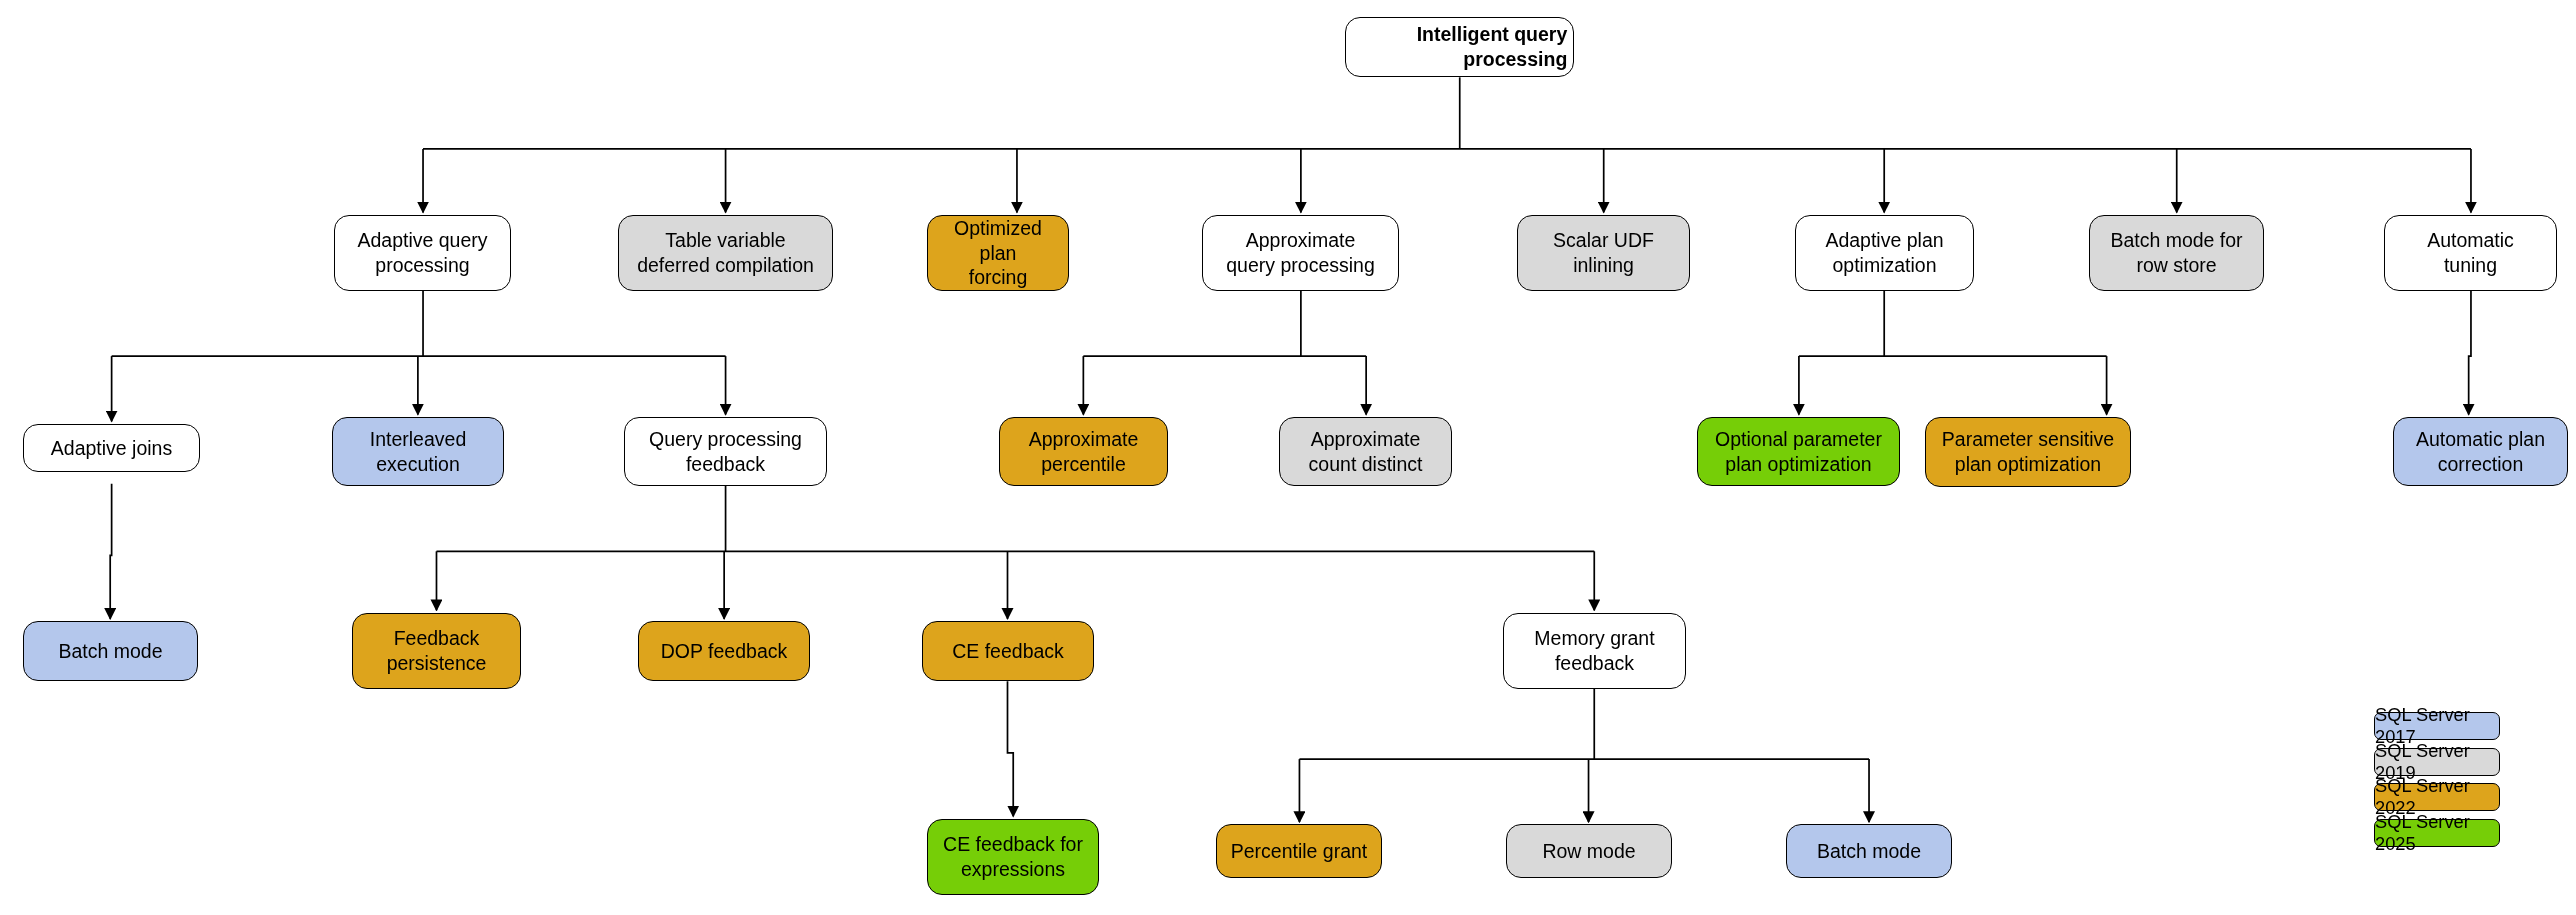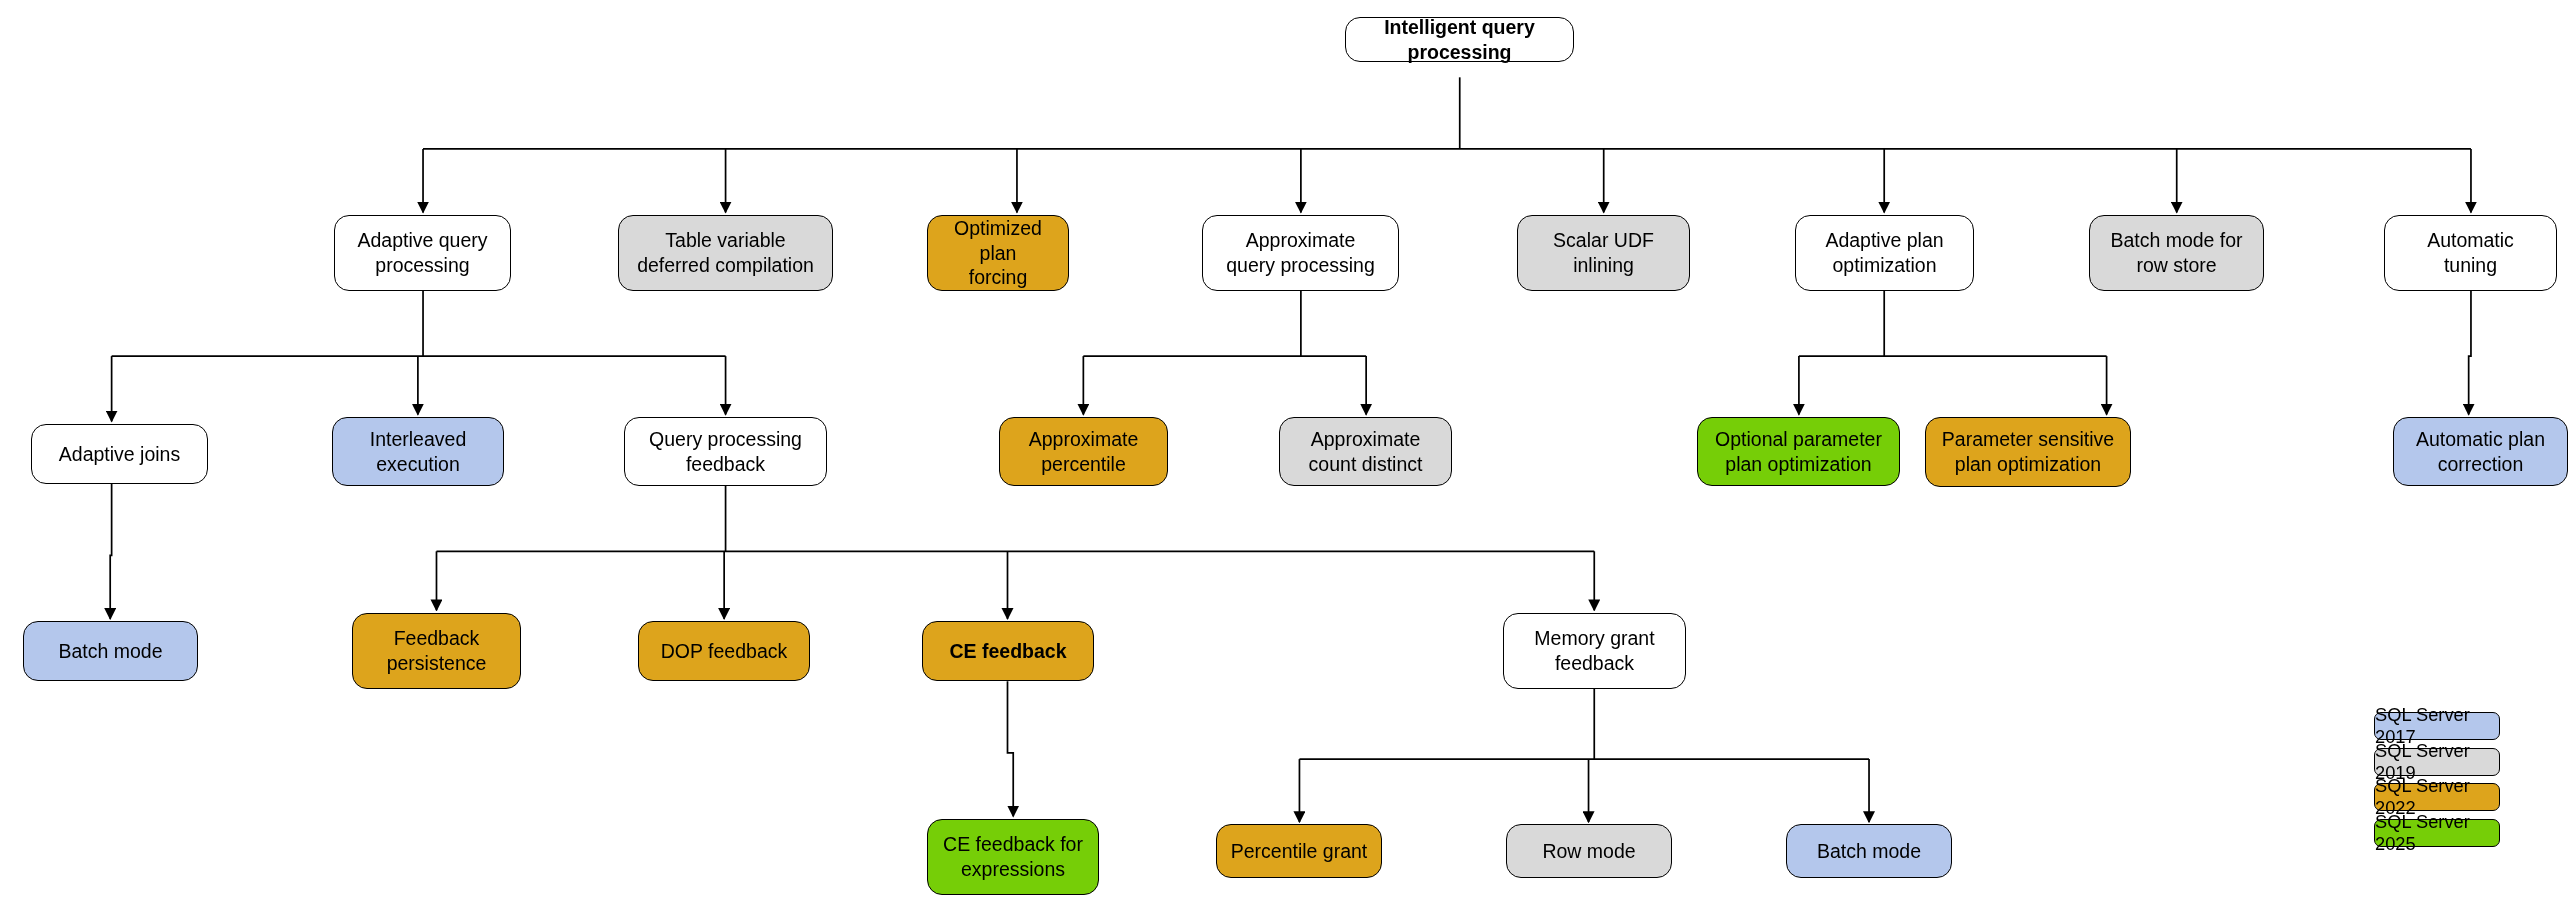--- a/index.html
+++ b/index.html
@@ -115,21 +115,21 @@
         <path d="M 1760 1190 L 1760 1315 L 1770 1315 L 1770 1426" marker-end="url(#arrow)"></path>
         <path d="M 2785 1203 L 2785 1326"></path>
         <path d="M 2270 1326 L 3265 1326"></path>
         <path d="M 2270 1326 L 2270 1436" marker-end="url(#arrow)"></path>
         <path d="M 2775 1326 L 2775 1436" marker-end="url(#arrow)"></path>
         <path d="M 3265 1326 L 3265 1436" marker-end="url(#arrow)"></path>
       </g>
   </svg>
 
   <div id="node-layer">
-      <div class="node v-white root" style="left: 1345px; top: 17px; width: 229px; height: 45px;">
+      <div class="node v-white root" style="left: 1345px; top: 17px; width: 229px; height: 60px; text-align: right;">
         <span class="lbl">Intelligent query
 processing</span>
       </div>
       <div class="node v-white" style="left: 334px; top: 215px; width: 177px; height: 76px;">
         <span class="lbl">Adaptive query
 processing</span>
       </div>
       <div class="node v-2019" style="left: 618px; top: 215px; width: 215px; height: 76px;">
         <span class="lbl">Table variable
 deferred compilation</span>
@@ -151,21 +151,21 @@
 optimization</span>
       </div>
       <div class="node v-2019" style="left: 2089px; top: 215px; width: 175px; height: 76px;">
         <span class="lbl">Batch mode for
 row store</span>
       </div>
       <div class="node v-white" style="left: 2384px; top: 215px; width: 173px; height: 76px;">
         <span class="lbl">Automatic
 tuning</span>
       </div>
-      <div class="node v-white" style="left: 23px; top: 424px; width: 177px; height: 60px; margin-left: 8px;">
+      <div class="node v-white" style="left: 23px; top: 424px; width: 177px; height: 48px;">
         <span class="lbl">Adaptive joins</span>
       </div>
       <div class="node v-2017" style="left: 332px; top: 417px; width: 172px; height: 69px;">
         <span class="lbl">Interleaved
 execution</span>
       </div>
       <div class="node v-white" style="left: 624px; top: 417px; width: 203px; height: 69px;">
         <span class="lbl">Query processing
 feedback</span>
       </div>
@@ -192,21 +192,21 @@
       <div class="node v-2017" style="left: 23px; top: 621px; width: 175px; height: 60px;">
         <span class="lbl">Batch mode</span>
       </div>
       <div class="node v-2022" style="left: 352px; top: 613px; width: 169px; height: 76px;">
         <span class="lbl">Feedback
 persistence</span>
       </div>
       <div class="node v-2022" style="left: 638px; top: 621px; width: 172px; height: 60px;">
         <span class="lbl">DOP feedback</span>
       </div>
-      <div class="node v-2022" style="left: 922px; top: 621px; width: 172px; height: 60px; font-weight: bold;">
+      <div class="node v-2022" style="left: 922px; top: 621px; width: 172px; height: 60px;">
         <span class="lbl">CE feedback</span>
       </div>
       <div class="node v-white" style="left: 1503px; top: 613px; width: 183px; height: 76px;">
         <span class="lbl">Memory grant
 feedback</span>
       </div>
       <div class="node v-2025" style="left: 927px; top: 819px; width: 172px; height: 76px;">
         <span class="lbl">CE feedback for
 expressions</span>
       </div>

